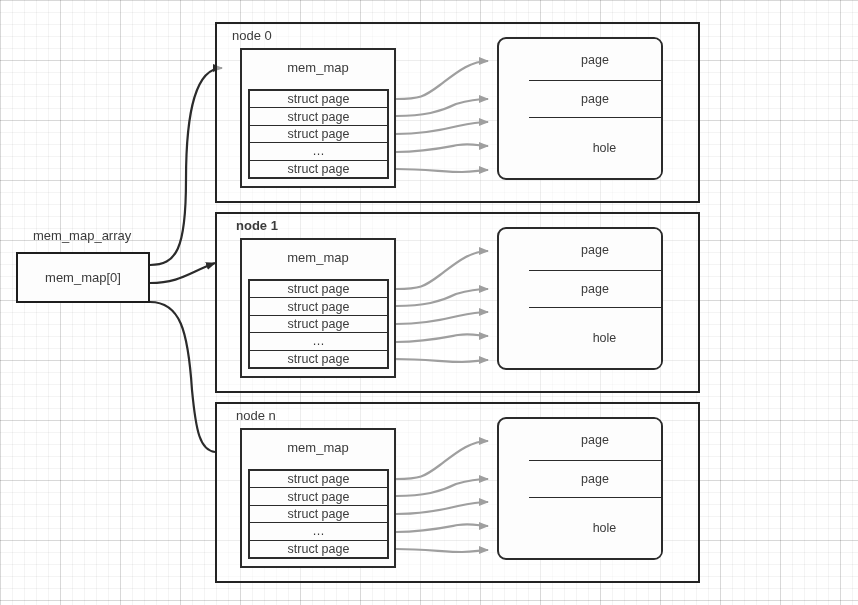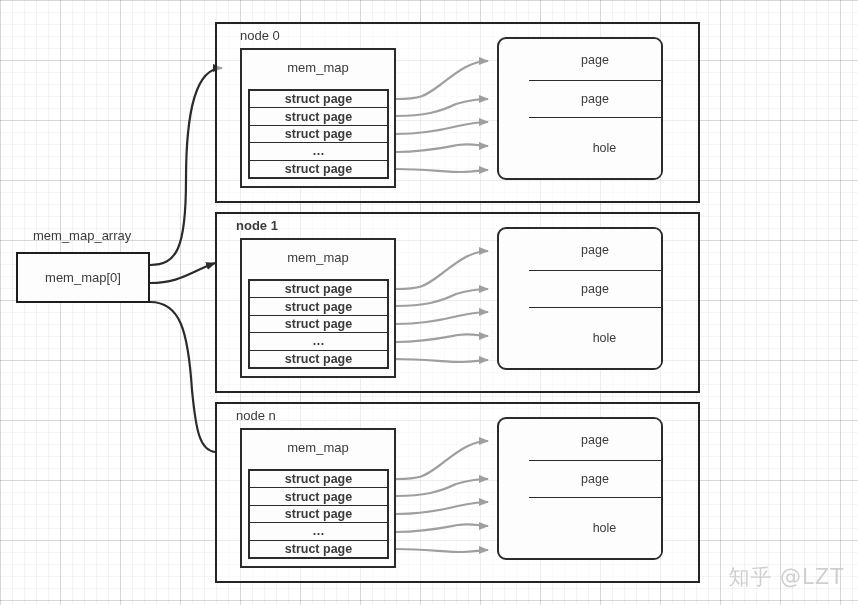--- a/index.html
+++ b/index.html
@@ -59,21 +59,20 @@
   }
 
   
   .sp-list {
     position: absolute;
     box-sizing: border-box;
     border: 2px solid #2b2b2b;
     background: #fdfdfd;
     display: flex;
     flex-direction: column;
-    font-weight: bold;
   }
   .sp-row {
     box-sizing: border-box;
     flex: 1 1 auto;
     border-bottom: 1.5px solid #2b2b2b;
     display: flex;
     align-items: center;
     justify-content: center;
     font-size: 12.5px;
     color: #3b3b3b;
@@ -195,21 +194,21 @@
   </svg>
 
   <div class="array-title" style="left:33px; top:228px;">mem_map_array</div>
 
   <div class="array-box" style="left:16px; top:252px; width:134px; height:51px;">
     <div class="array-row">mem_map[0]</div>
   </div>
 
   <div class="box node-box" style="left:215px; top:22px; width:485px; height:181px;">
   </div>
-  <div class="node-label" style="left:240px; top:28px;">node 0</div>
+  <div class="node-label" style="left:232px; top:28px;">node 0</div>
 
   <div class="box memmap-box" style="left:240px; top:48px; width:156px; height:140px;">
     <div class="memmap-title">mem_map</div>
   </div>
 
   <div class="sp-list" style="left:248px; top:89px; width:141px; height:90px;">
     <div class="sp-row">struct page</div>
     <div class="sp-row">struct page</div>
     <div class="sp-row">struct page</div>
     <div class="sp-row">…</div>
@@ -259,15 +258,14 @@
     <div class="sp-row">…</div>
     <div class="sp-row">struct page</div>
   </div>
 
   <div class="page-box" style="left:497px; top:417px; width:166px; height:143px;">
     <div class="page-cell" style="height:42px;">page</div>
     <div class="page-cell" style="height:37px;">page</div>
     <div class="page-cell" style="flex:1 1 auto;">hole</div>
   </div>
 
-  <div class="watermark">知乎 @LZT</div>
 
 </div>
 
 </body></html>

